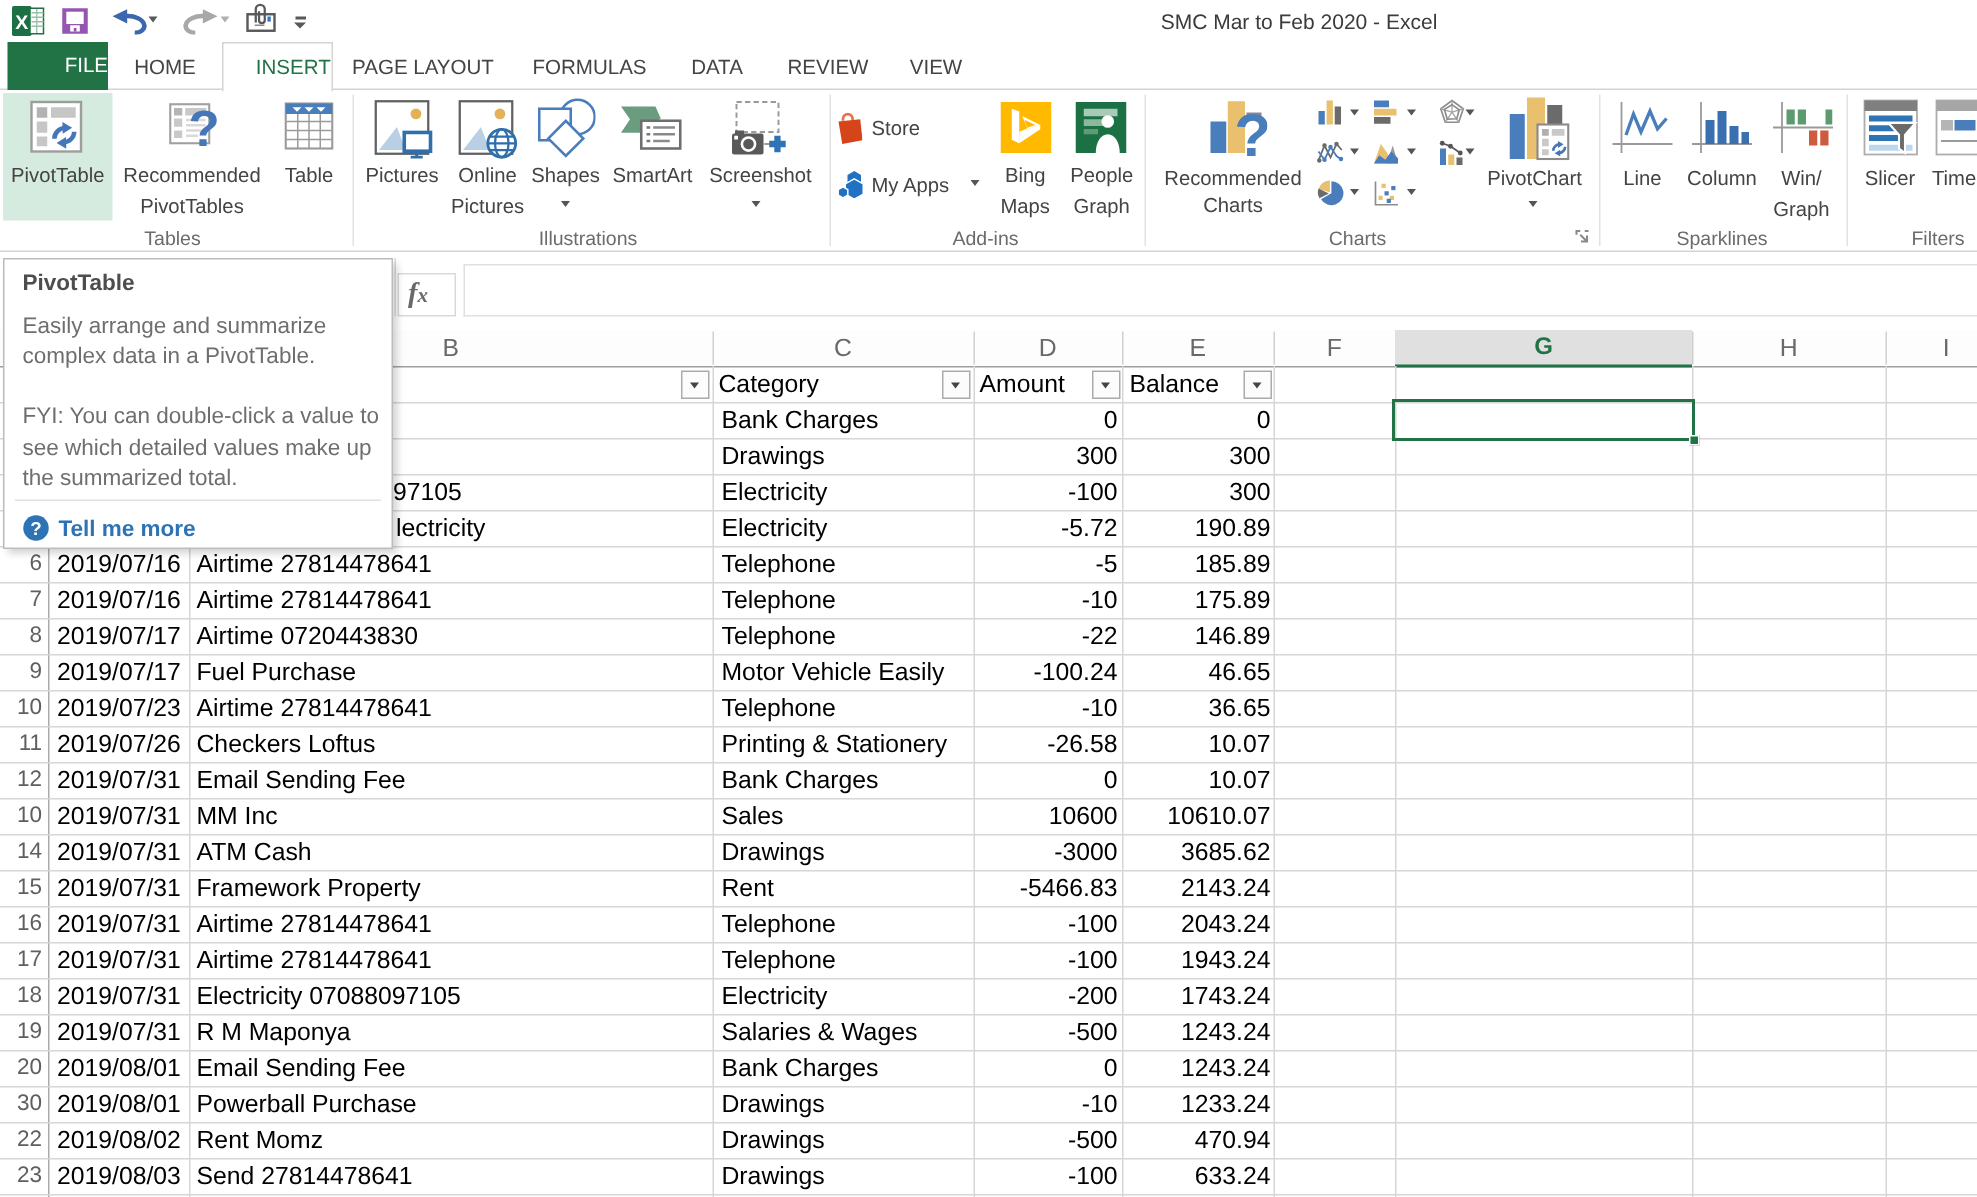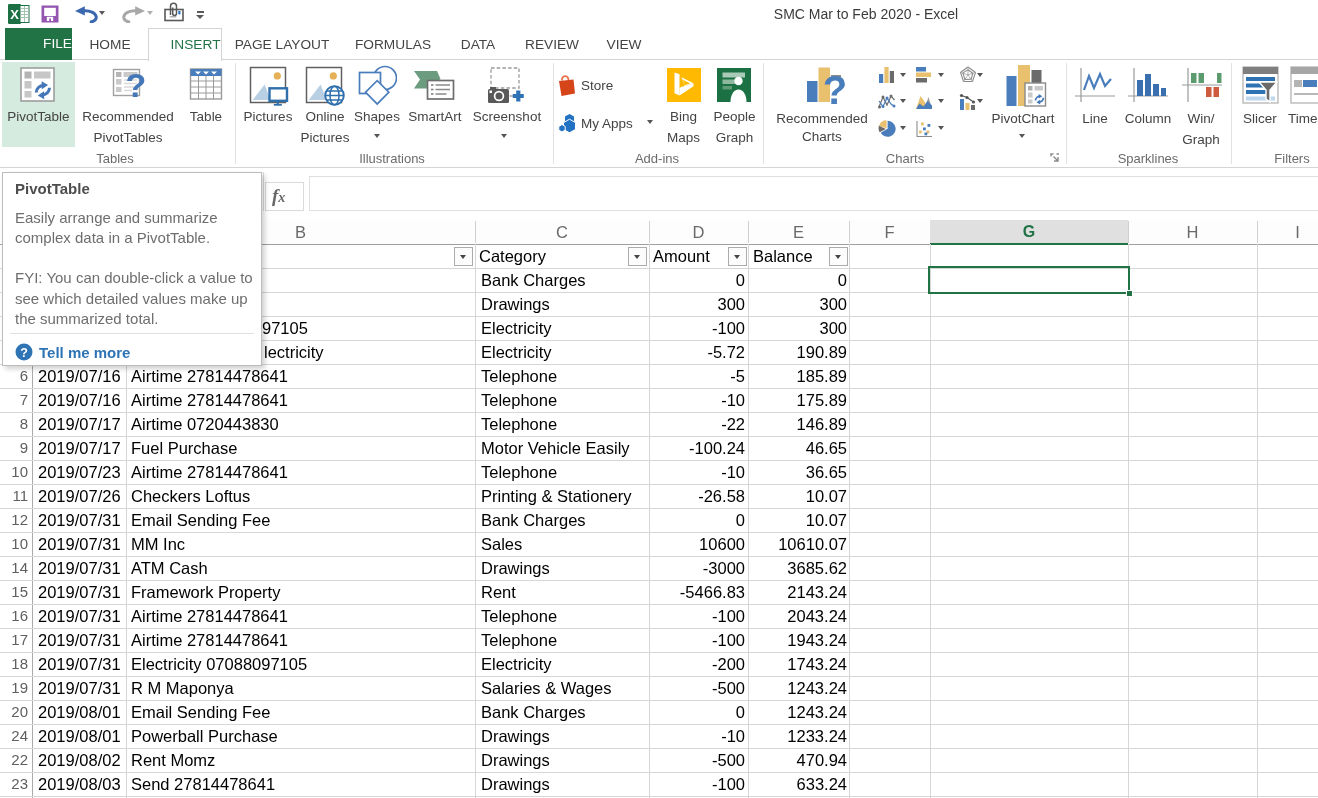--- a/index.html
+++ b/index.html
@@ -378,21 +378,21 @@
 <div class="rlbl" style="left:0;top:604px">16</div>
 <div class="hline" style="left:0;top:652px;width:1318px"></div>
 <div class="rlbl" style="left:0;top:628px">17</div>
 <div class="hline" style="left:0;top:676px;width:1318px"></div>
 <div class="rlbl" style="left:0;top:652px">18</div>
 <div class="hline" style="left:0;top:700px;width:1318px"></div>
 <div class="rlbl" style="left:0;top:676px">19</div>
 <div class="hline" style="left:0;top:724px;width:1318px"></div>
 <div class="rlbl" style="left:0;top:700px">20</div>
 <div class="hline" style="left:0;top:748px;width:1318px"></div>
-<div class="rlbl" style="left:0;top:724px">24</div>
+<div class="rlbl" style="left:0;top:724px">30</div>
 <div class="hline" style="left:0;top:772px;width:1318px"></div>
 <div class="rlbl" style="left:0;top:748px">22</div>
 <div class="hline" style="left:0;top:796px;width:1318px"></div>
 <div class="rlbl" style="left:0;top:772px">23</div>
 
 <div class="cell" style="left:479px;top:244px">Category</div>
 <div class="cell" style="left:653px;top:244px">Amount</div>
 <div class="cell" style="left:753px;top:244px">Balance</div>
 <div class="fbtn" style="left:454px;top:246.5px"></div>
 <div class="fbtn" style="left:628px;top:246.5px"></div>

